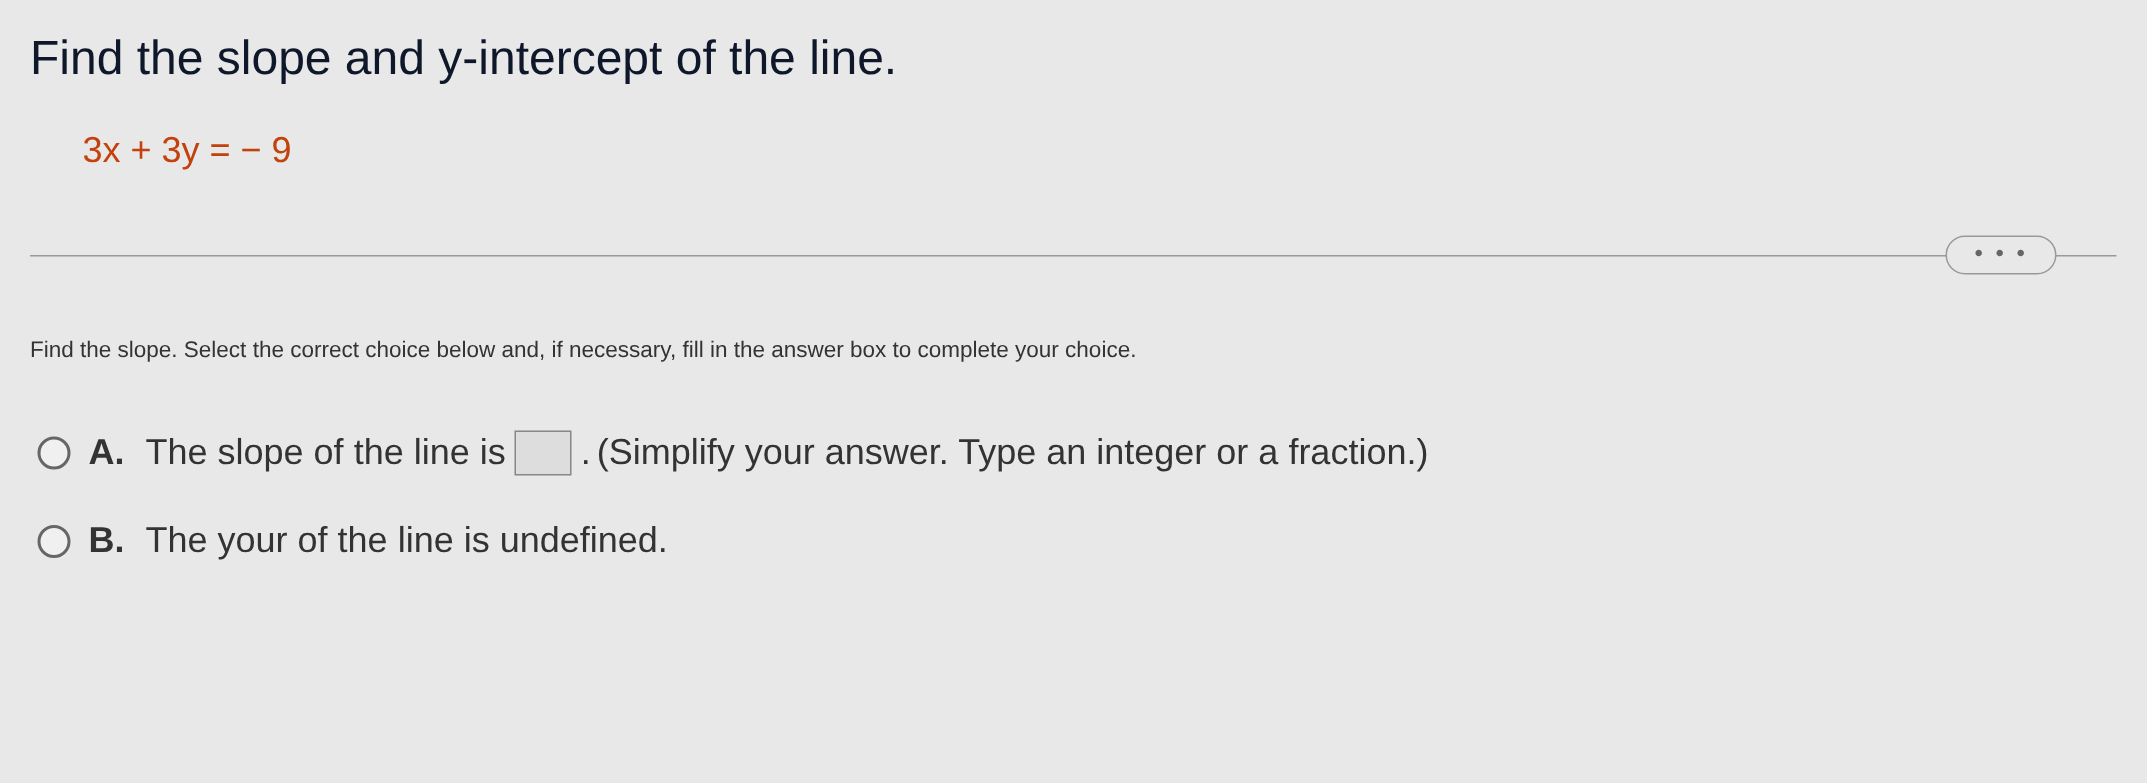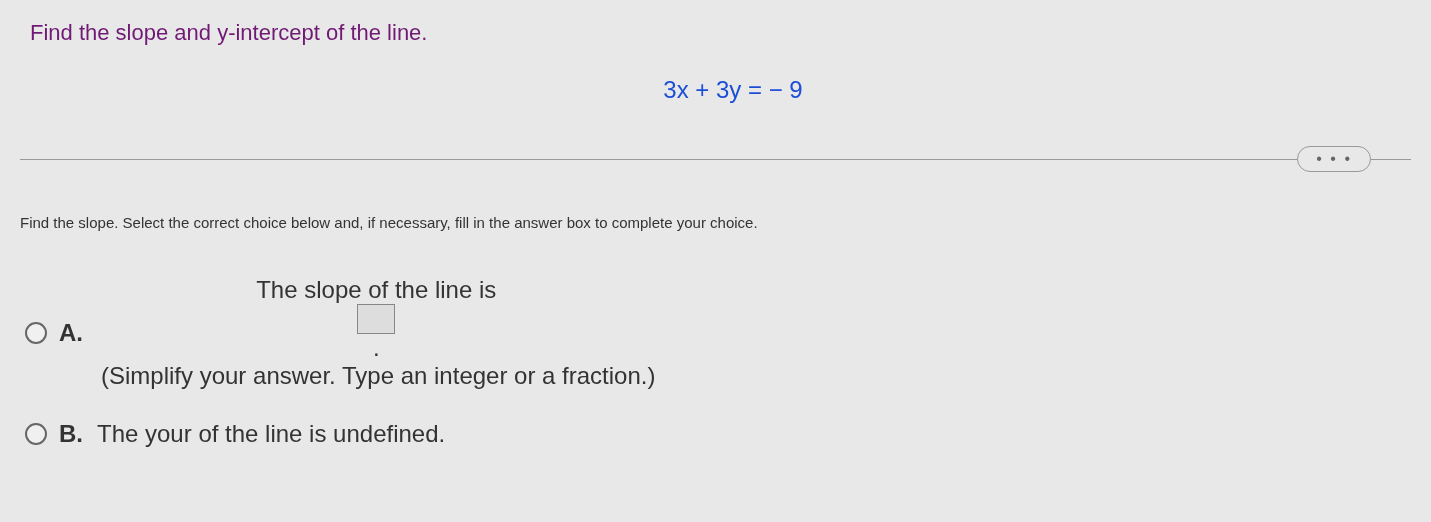--- a/index.html
+++ b/index.html
@@ -12,31 +12,29 @@
       background: #e8e8e8;
       width: 1431px;
       height: 522px;
       color: #333;
       position: relative;
     }
     .question-section {
       padding: 20px 20px 0 20px;
     }
     .question-text {
-      font-size: 22px;
-      color: #701a75;
+      font-size: 32px;
+      color: #0f172a;
       margin-bottom: 30px;
-      margin-left: 10px;
     }
     .equation {
       font-size: 24px;
-      color: #1d4ed8;
+      color: #c2410c;
       padding-left: 35px;
       margin-bottom: 40px;
-      text-align: center;
     }
     .divider-container {
       position: relative;
       height: 30px;
       margin-bottom: 40px;
     }
     .divider-line {
       border-top: 1px solid #999;
       width: 100%;
       position: absolute;
@@ -85,21 +83,20 @@
       font-size: 24px;
       font-weight: bold;
       color: #333;
       margin-right: 14px;
     }
     .choice-text {
       font-size: 24px;
       color: #333;
       display: flex;
       align-items: center;
-      flex-direction: column;
     }
     .answer-box {
       display: inline-block;
       width: 38px;
       height: 30px;
       border: 1px solid #888;
       background: #ddd;
       margin: 0 6px;
       vertical-align: middle;
     }

